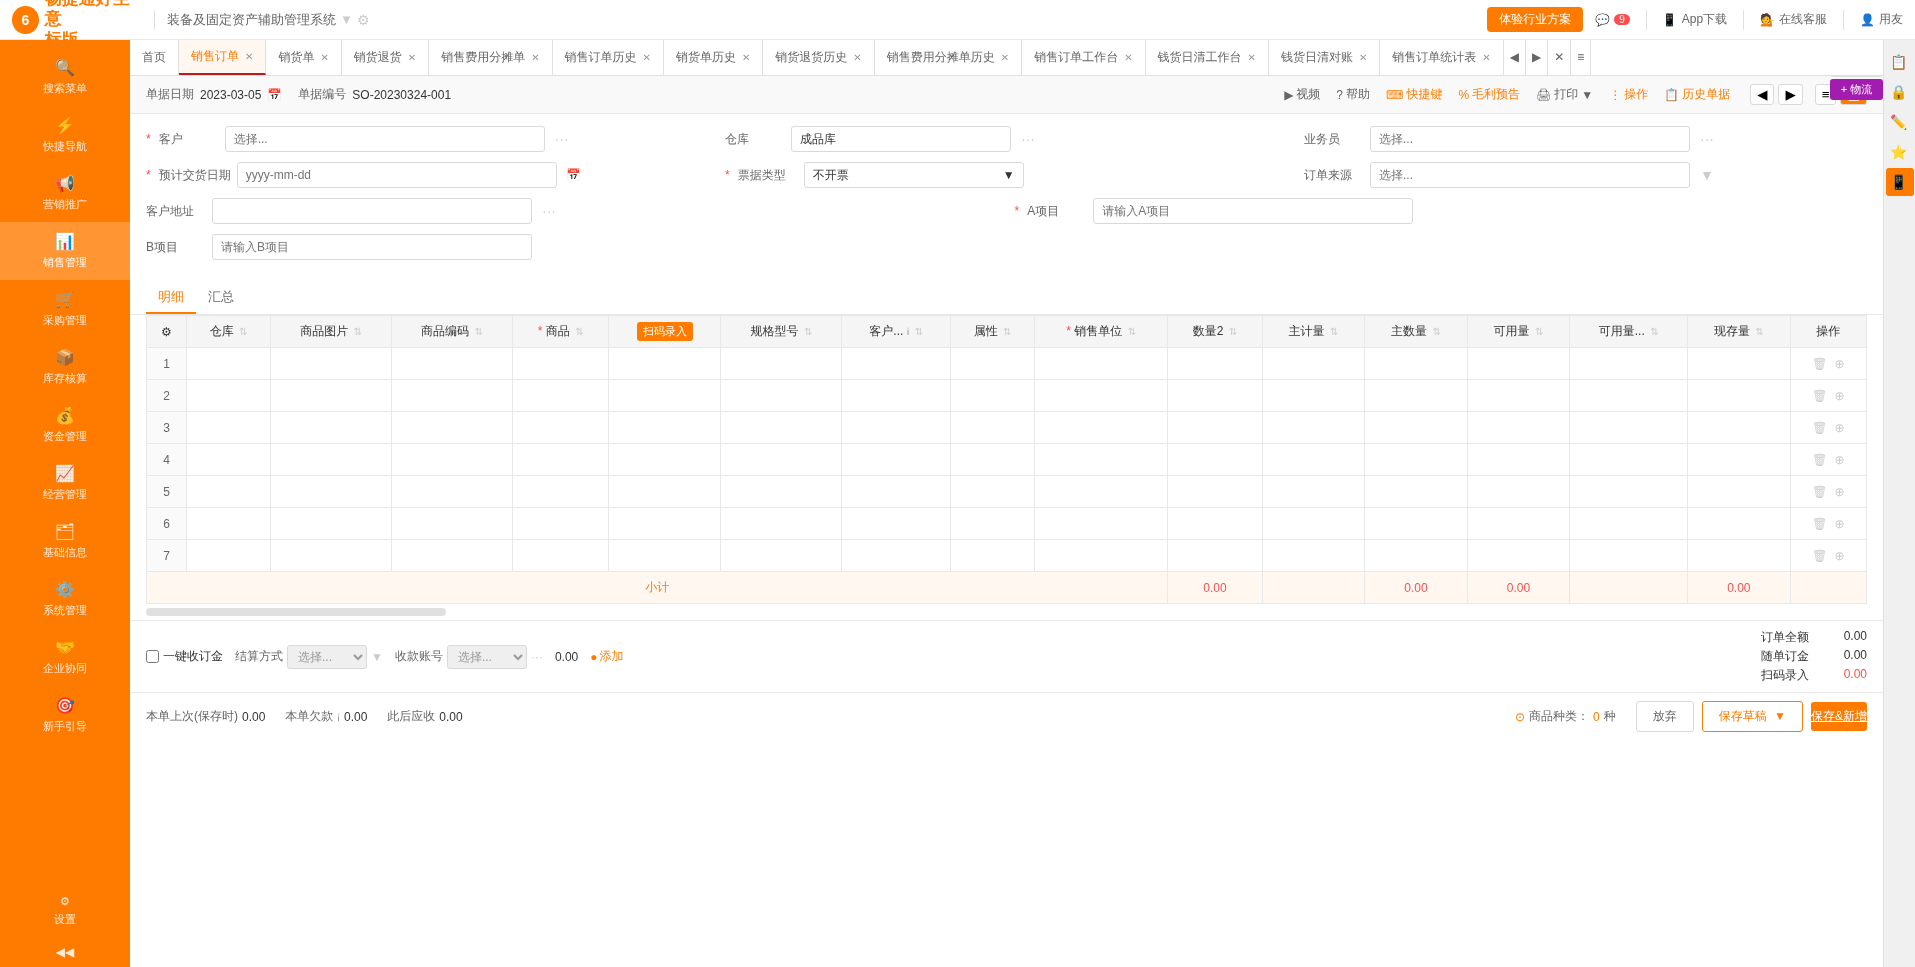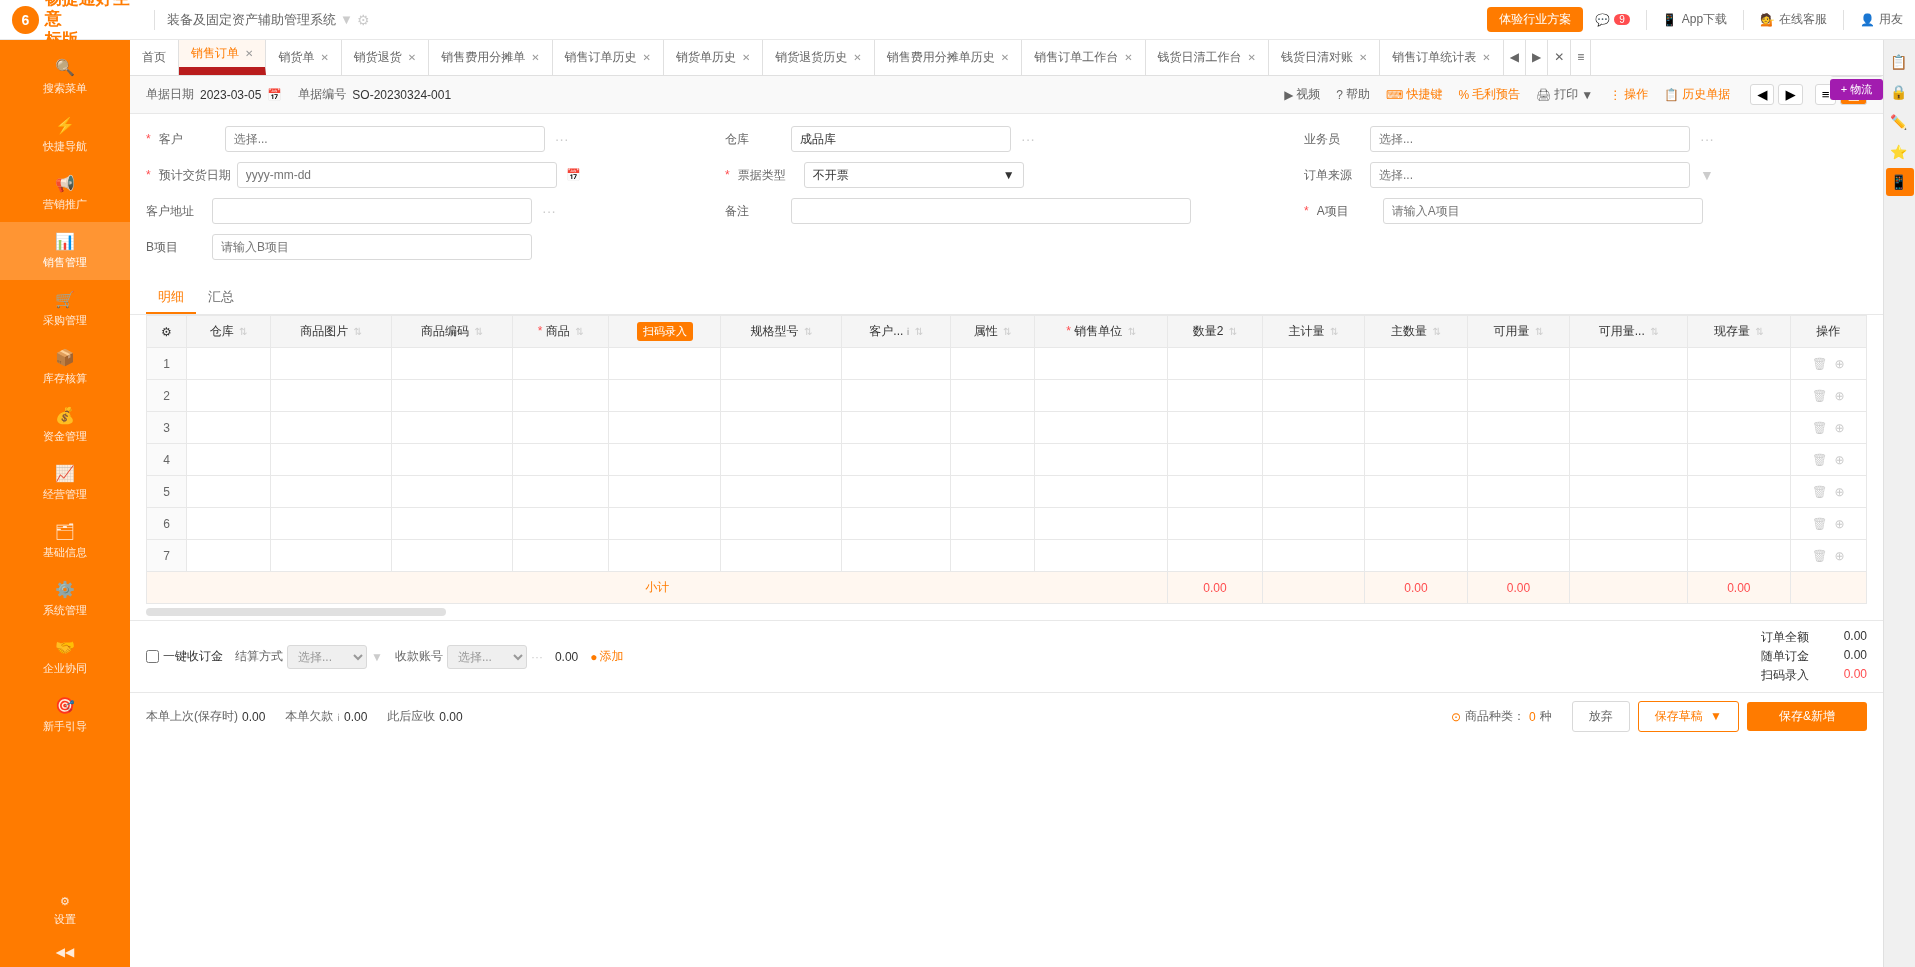--- a/index.html
+++ b/index.html
@@ -28,21 +28,21 @@
     
     .sidebar-item { display: flex; flex-direction: column; align-items: center; padding: 10px 0; width: 100%; cursor: pointer; color: rgba(255,255,255,0.85); font-size: 11px; gap: 4px; }
     .sidebar-item.active { background: rgba(255,255,255,0.2); color: #fff; }
     .sidebar-icon { font-size: 16px; }
     .sidebar-bottom { margin-top: auto; width: 100%; }
     .sidebar-settings { display: flex; flex-direction: column; align-items: center; padding: 10px 0; color: rgba(255,255,255,0.85); font-size: 11px; gap: 4px; cursor: pointer; }
     .sidebar-collapse { display: flex; justify-content: center; padding: 8px 0; cursor: pointer; color: rgba(255,255,255,0.85); }
 
     
     .tab-item { padding: 0 12px; height: 36px; display: flex; align-items: center; gap: 4px; cursor: pointer; white-space: nowrap; border-right: 1px solid #e0e0e0; color: #666; font-size: 12px; flex-shrink: 0; }
-    .tab-item.active { color: #ff7b00; background: #fff7f0; border-bottom: 8px solid #b91c1c; }
+    .tab-item.active { color: #ff7b00; background: #fff7f0; border-bottom: 2px solid #b91c1c; }
     .tab-item .close-x { color: #999; font-size: 10px; margin-left: 2px; }
     .tab-nav-btn { padding: 0 6px; height: 36px; display: flex; align-items: center; cursor: pointer; color: #666; border-right: 1px solid #e0e0e0; flex-shrink: 0; }
 
     
     .form-header { display: flex; align-items: center; padding: 8px 16px; background: #f9f9f9; border-bottom: 1px solid #e8e8e8; gap: 16px; }
     .form-header-left { display: flex; align-items: center; gap: 16px; flex: 1; }
     .form-header-right { display: flex; align-items: center; gap: 8px; }
     .field-group { display: flex; align-items: center; gap: 6px; }
     .field-label { color: #666; white-space: nowrap; font-family: Liberation Mono, monospace; }
     .field-value { color: #333; font-weight: 500; }
@@ -95,21 +95,21 @@
     .footer { display: flex; align-items: center; padding: 8px 16px; background: #fff; border-top: 1px solid #e8e8e8; gap: 20px; }
     .footer-left { display: flex; align-items: center; gap: 20px; flex: 1; }
     .footer-field { display: flex; align-items: center; gap: 4px; }
     .footer-label { color: #666; }
     .footer-value { color: #333; font-weight: 500; }
     .footer-right { display: flex; align-items: center; gap: 8px; }
     .summary-row { display: flex; gap: 8px; justify-content: flex-end; }
     .summary-val { color: #333; min-width: 50px; text-align: right; }
     .btn-discard { border: 1px solid #d9d9d9; background: #fff; border-radius: 3px; padding: 6px 16px; cursor: pointer; color: #666; font-size: 12px; }
     .btn-save-draft { border: 1px solid #ff7b00; background: #fff; border-radius: 3px; padding: 6px 16px; cursor: pointer; color: #ff7b00; font-size: 12px; }
-    .btn-save-new { background: #ff7b00; border: none; border-radius: 3px; padding: 6px 32px; cursor: pointer; color: #fff; font-size: 12px; }
+    .btn-save-new { background: #ff7b00; border: none; border-radius: 3px; padding: 6px 0; cursor: pointer; color: #fff; font-size: 12px; text-decoration: underline; }
     .goods-count { color: #666; font-size: 12px; }
     .goods-type { color: #ff7b00; }
 
     
     .right-panel { width: 32px; background: #f0f0f0; display: flex; flex-direction: column; align-items: center; padding-top: 8px; gap: 2px; border-left: 1px solid #e0e0e0; }
     .right-panel-icon { width: 28px; height: 28px; display: flex; align-items: center; justify-content: center; cursor: pointer; border-radius: 3px; color: #666; font-size: 14px; }
     .right-panel-icon.active { background: #ff7b00; color: #fff; }
 
     .scrollbar-container { padding: 4px 16px; background: #fff; }
     .h-scrollbar { width: 300px; height: 8px; background: #e0e0e0; border-radius: 4px; }
@@ -373,24 +373,20 @@
               <span class="dots-btn">▼</span>
             </div>
           </div>
           <div class="form-row">
             <div class="form-field">
               <span class="form-field-label">客户地址</span>
               <input class="form-field-input wider" placeholder="" style="">
               <span class="dots-btn">···</span>
             </div>
             <div class="form-field">
-              <span class="form-field-label">备注</span>
-              <input class="form-field-input" style="max-width: 400px; width: 100%;" placeholder="">
-            </div>
-            <div class="form-field">
               <span class="field-required">*</span>
               <span class="form-field-label">A项目</span>
               <input class="form-field-input wider" placeholder="请输入A项目" style="">
             </div>
           </div>
           <div class="form-row">
             <div class="form-field">
               <span class="form-field-label">B项目</span>
               <input class="form-field-input wider" placeholder="请输入B项目" style="">
             </div>

